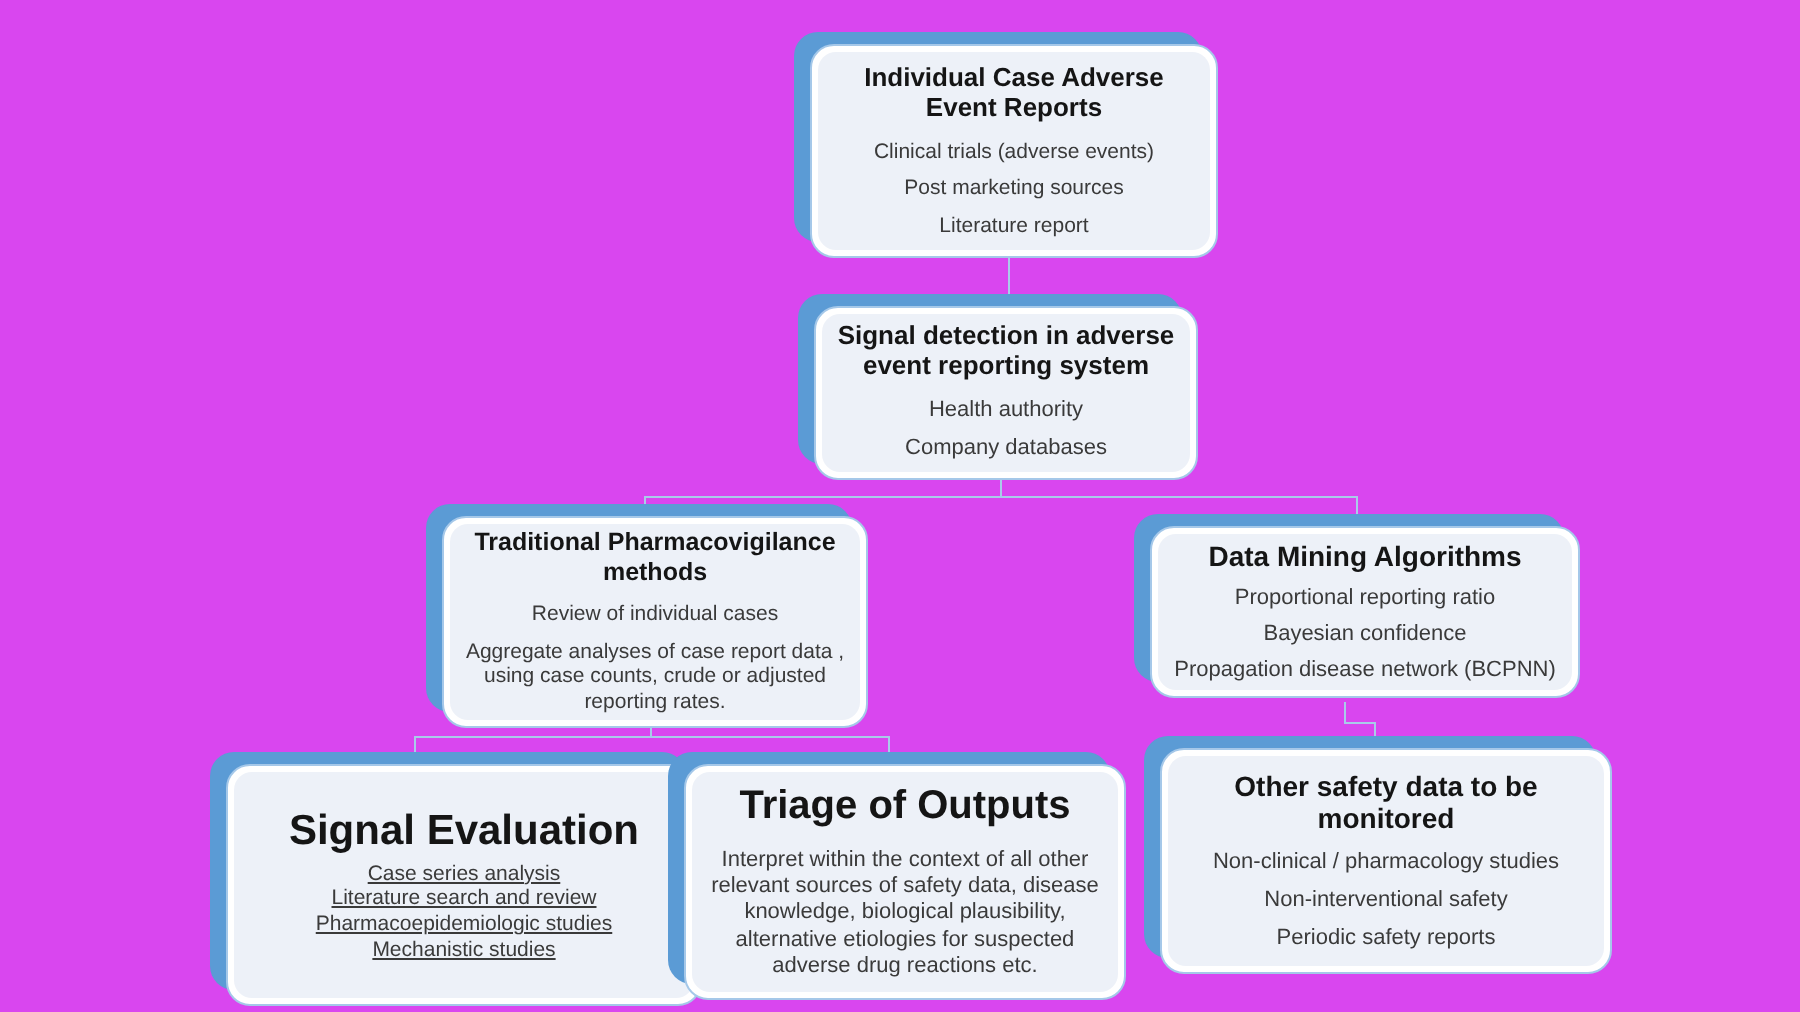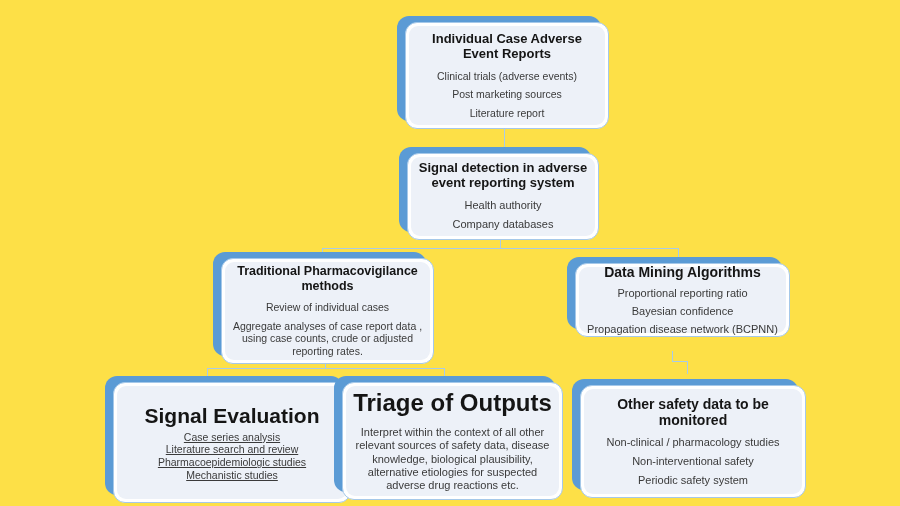--- a/index.html
+++ b/index.html
@@ -1,17 +1,17 @@
 <!DOCTYPE html>
 <html style="--accent: #5B9BD5; --box-border: #A5C8E9; --fill: #EDF1F8; --connector: #A9CBE9; --arrow: #6FA3DC; --title-text: #151515; --body-text: #3A3A3A;"><head>
 <meta charset="utf-8">
 <style>
   html,body{margin:0;padding:0;background:#ffffff;}
   .canvas{
-    position:relative;width:900px;height:506px;background:#fde047;overflow:hidden;
+    position:relative;width:900px;height:506px;background:#d946ef;overflow:hidden;
     font-family:"Liberation Sans",sans-serif;
   }
   
   .box{position:absolute;z-index:2;}
   .box .back{
     position:absolute;left:0;top:0;right:8px;bottom:8px;
     background:var(--accent);border-radius:12px;
   }
   .box .front{
     position:absolute;left:8px;top:6px;right:0;bottom:0;
@@ -22,21 +22,21 @@
     width:100%;height:100%;background:var(--fill);border-radius:9px;
     box-sizing:border-box;display:flex;flex-direction:column;
     align-items:center;justify-content:center;text-align:center;
     padding:3px 6px;
   }
   .title{font-weight:bold;color:var(--title-text);line-height:1.15;}
   .item{color:var(--body-text);line-height:1.2;}
   .t12{font-size:12.5px;}
   .t13{font-size:13px;}
   .t14{font-size:14px;}
-  .t20{font-size:24px;line-height:1.1;}
+  .t20{font-size:20px;line-height:1.1;}
   .t21{font-size:21px;line-height:1.1;}
   .b10{font-size:10.5px;}
   .b11{font-size:11px;}
   .gap4 > * + *{margin-top:0;text-decoration:underline;}
   .gap5 > * + *{margin-top:5px;}
   .gap6 > * + *{margin-top:6px;}
   .mb2{margin-bottom:2px;}
   .mb4{margin-bottom:4px;}
   
   .vline{position:absolute;width:0;border-left:1.5px solid var(--connector);z-index:1;}
@@ -99,21 +99,21 @@
     <div class="back"></div>
     <div class="front">
       <div class="inner gap6">
         <div class="title t13 mb2">Signal detection in adverse event reporting system</div>
         <div class="item b11">Health authority</div>
         <div class="item b11">Company databases</div>
       </div>
     </div>
   </div>
 
-  <div class="box" style="left:567px;top:257px;width:223px;height:80px;">
+  <div class="box" style="left:567px;top:257px;width:223px;height:92px;">
     <div class="back"></div>
     <div class="front">
       <div class="inner gap5">
         <div class="title t14 mb2">Data Mining Algorithms</div>
         <div class="item b11">Proportional reporting ratio</div>
         <div class="item b11">Bayesian confidence</div>
         <div class="item b11">Propagation disease network (BCPNN)</div>
       </div>
     </div>
   </div>
@@ -134,25 +134,25 @@
   <div class="box" style="left:334px;top:376px;width:229px;height:124px;">
     <div class="back"></div>
     <div class="front">
       <div class="inner gap6">
         <div class="title t20 mb4">Triage of Outputs</div>
         <div class="item b11">Interpret within the context of all other relevant sources of safety data, disease knowledge, biological plausibility, alternative etiologies for suspected adverse drug reactions etc.</div>
       </div>
     </div>
   </div>
 
-  <div class="box" style="left:572px;top:368px;width:234px;height:119px;margin-top:11px;">
+  <div class="box" style="left:572px;top:368px;width:234px;height:119px;">
     <div class="back"></div>
     <div class="front">
       <div class="inner gap6">
         <div class="title t14 mb2">Other safety data to be monitored</div>
         <div class="item b11">Non-clinical / pharmacology studies</div>
         <div class="item b11">Non-interventional safety</div>
-        <div class="item b11">Periodic safety system</div>
+        <div class="item b11">Periodic safety reports</div>
       </div>
     </div>
   </div>
 
 </div>
 
 </body></html>

